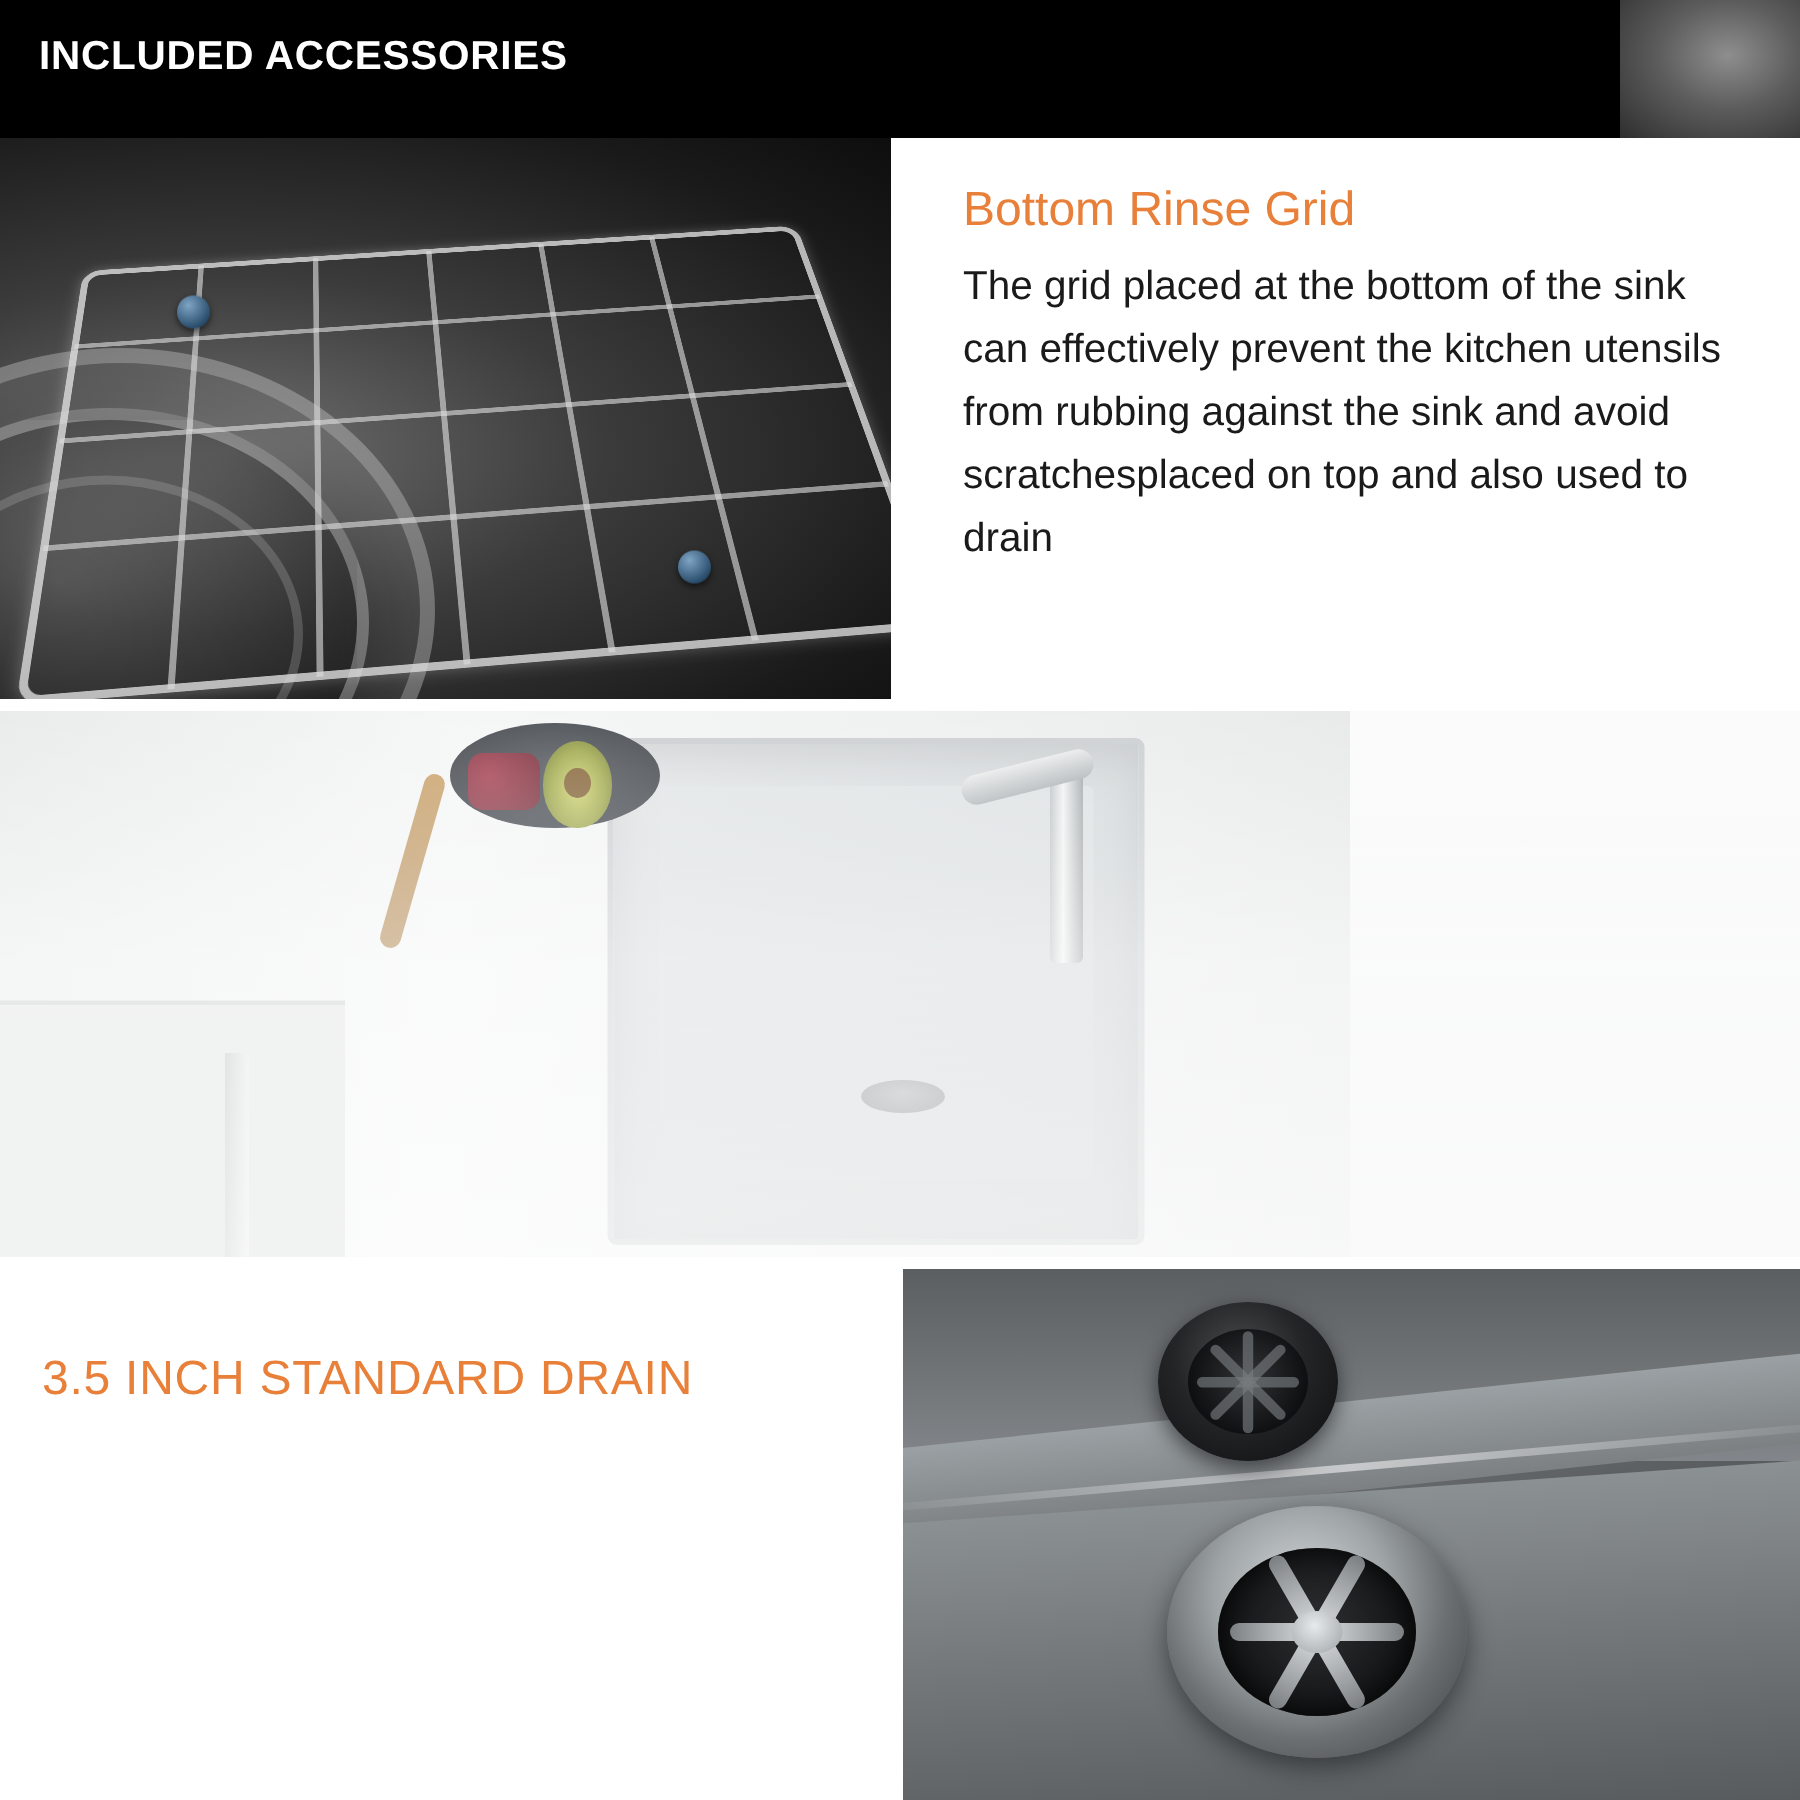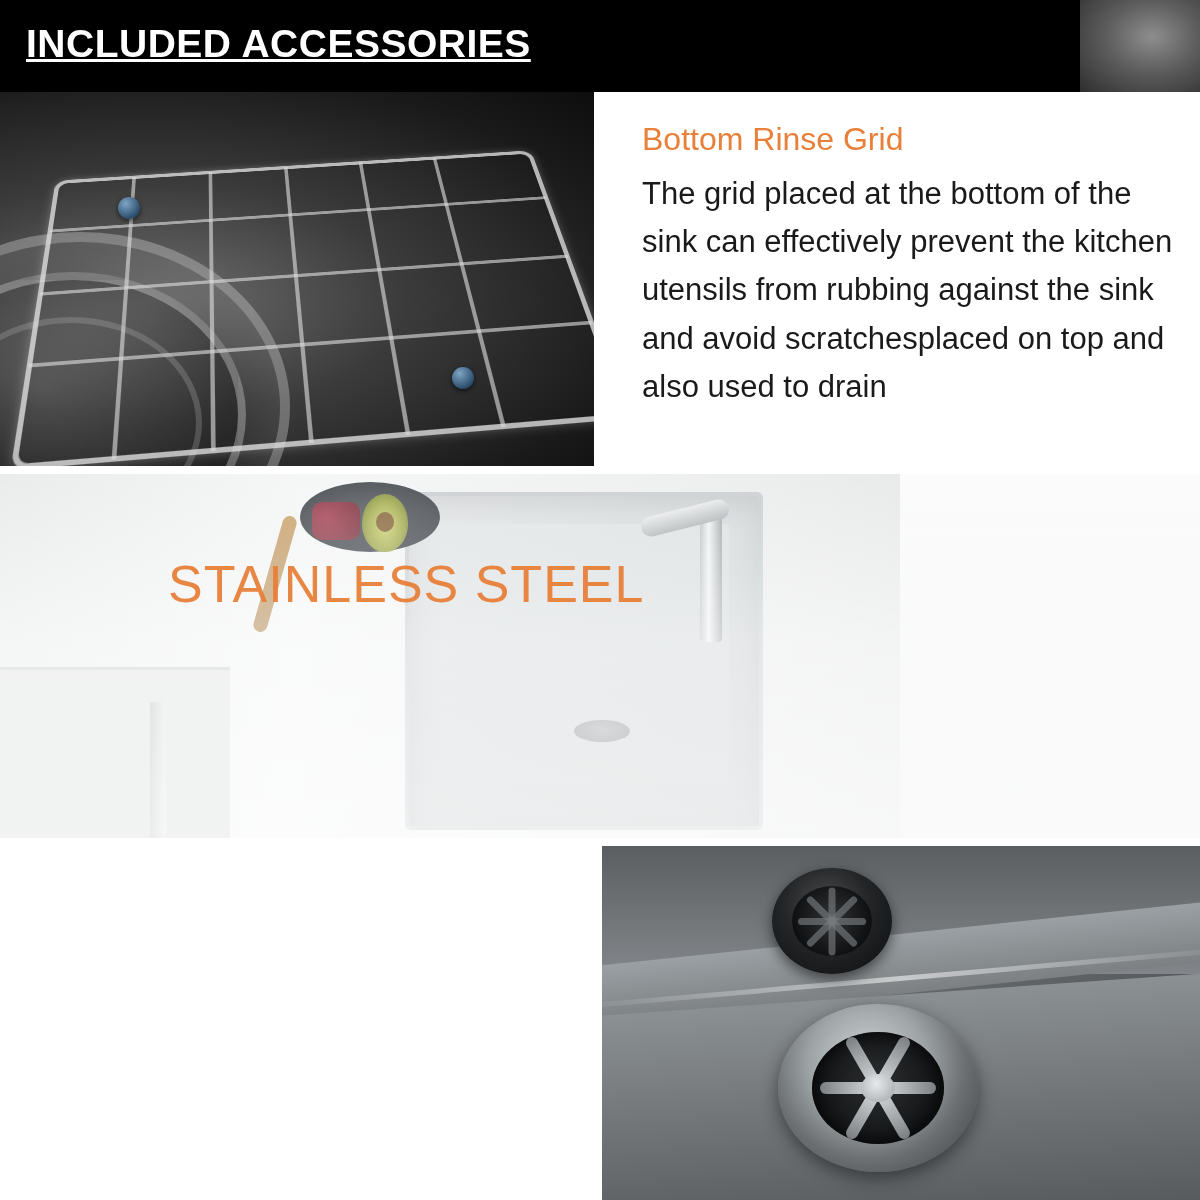--- a/index.html
+++ b/index.html
@@ -22,25 +22,24 @@
   .top-band {
     position: absolute;
     left: 0; top: 0;
     width: 1200px; height: 92px;
     background: #000000;
   }
   .top-title {
     position: absolute;
     left: 26px; top: 22px;
     color: #ffffff;
-    font-size: 39px;
+    font-size: 27px;
     font-weight: bold;
     letter-spacing: 0.5px;
     white-space: nowrap;
-    text-decoration: underline;
   }
   .top-band-right-photo {
     position: absolute;
     right: 0; top: 0;
     width: 120px; height: 92px;
     background:
       radial-gradient(ellipse at 60% 40%, #8e8e8e 0%, #5d5d5d 45%, #2e2e2e 100%);
   }
 
   
@@ -122,21 +121,21 @@
   }
   .heading-orange {
     color: #e8803a;
     font-size: 32px;
     font-weight: normal;
     margin: 0 0 12px 0;
     line-height: 1.2;
   }
   .body-text {
     color: #1a1a1a;
-    font-size: 31px;
+    font-size: 27px;
     line-height: 1.55;
     margin: 0;
   }
 
   
   .mid-band {
     position: absolute;
     left: 0; top: 472px;
     width: 1200px; height: 372px;
     overflow: hidden;
@@ -415,24 +414,24 @@
     <div class="mid-faucet-arm"></div>
 
     <div class="mid-plate"></div>
     <div class="mid-berries"></div>
     <div class="mid-avocado"></div>
     <div class="mid-avocado-pit"></div>
     <div class="mid-utensil"></div>
 
     <div class="mid-fade"></div>
 
-    <div class="mid-title-1">STAINLESS STEEL</div>
   </div>
 
   <div class="text-card-bottom">
+    <h2 class="heading-orange-caps">3.5 INCH STANDARD DRAIN</h2>
   </div>
 
   <div class="photo-drain">
     <div class="drain-basin-back"></div>
     <div class="drain-wall"></div>
     <div class="drain-floor"></div>
     <div class="drain-edge-hi"></div>
 
     <div class="black-strainer">
       <div class="black-strainer-inner"></div>

